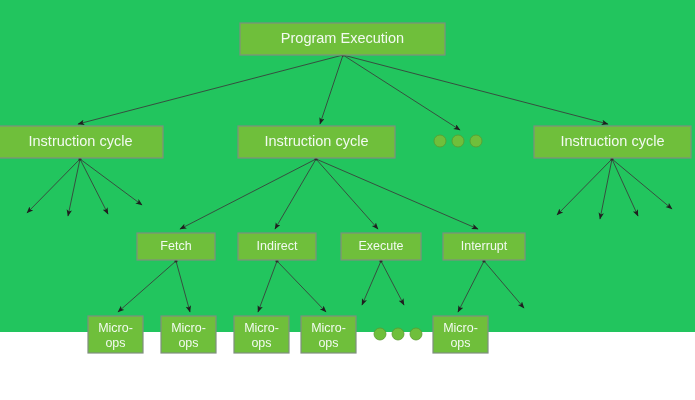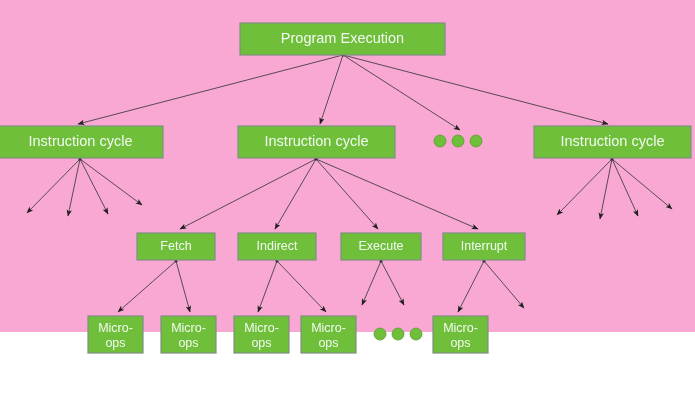--- a/index.html
+++ b/index.html
@@ -10,21 +10,21 @@
   body {
     width: 695px;
     height: 400px;
     overflow: hidden;
     font-family: "Liberation Sans", sans-serif;
   }
   #diagram-root {
     position: relative;
     width: 695px;
     height: 332px;
-    background: #f9a8d4;
+    background: #22c55e;
   }
   svg#diagram-svg {
     position: absolute;
     left: 0;
     top: 0;
     width: 695px;
     height: 400px;
   }
   .node-box {
     fill: #6fbf3b;

